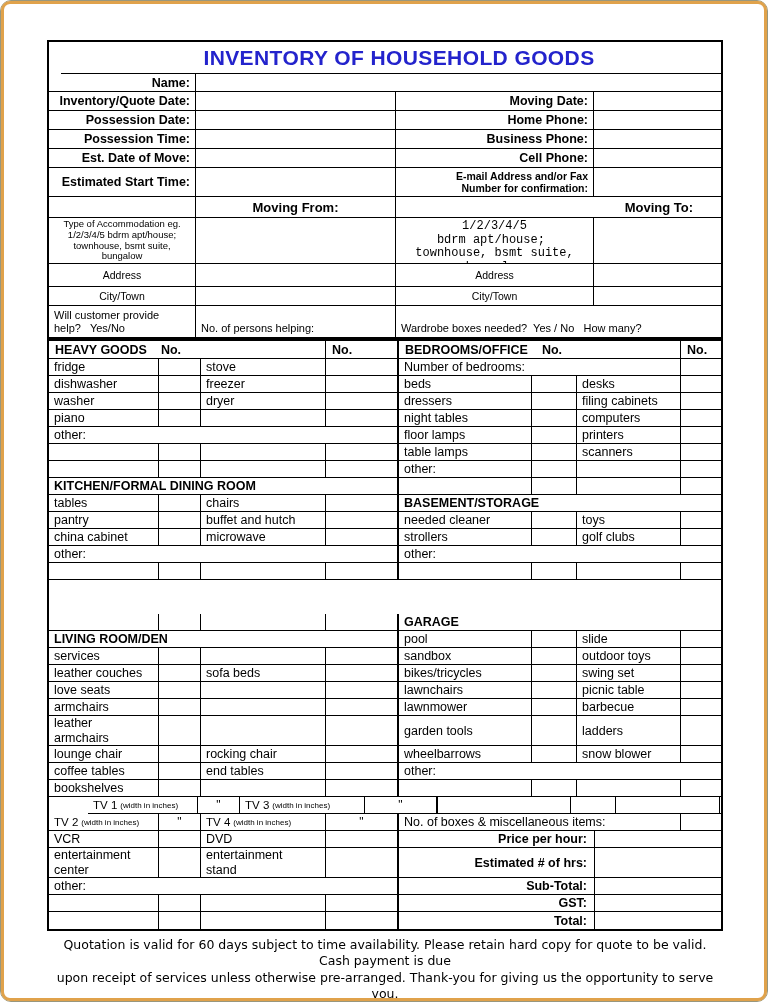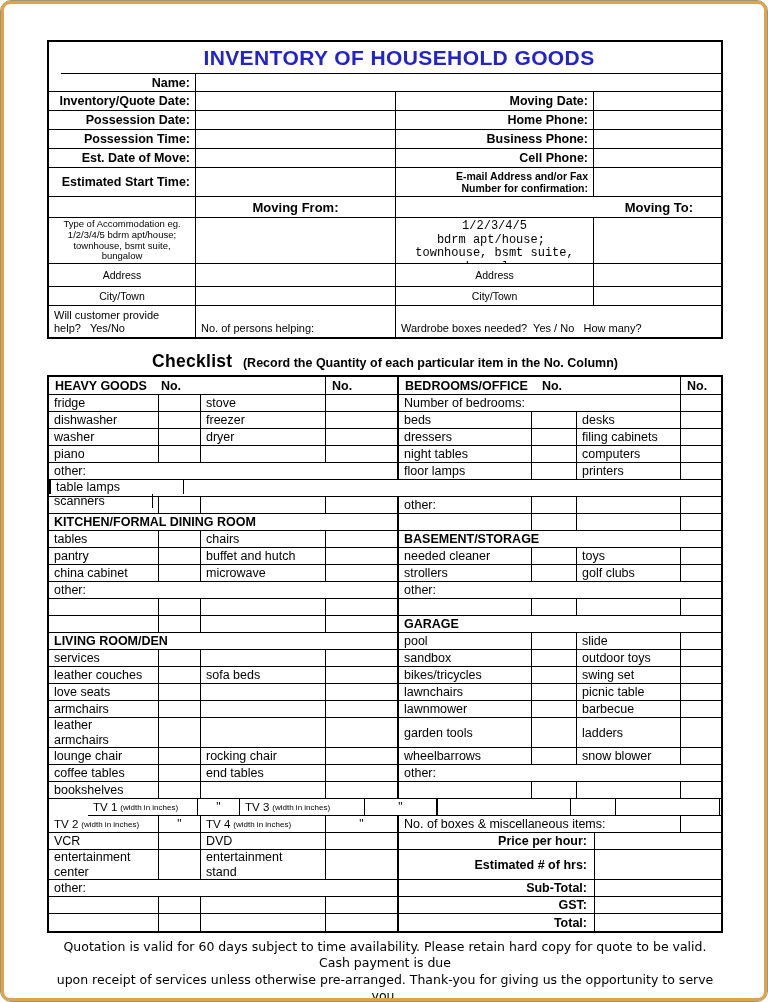--- a/index.html
+++ b/index.html
@@ -163,24 +163,20 @@
 help?&nbsp;&nbsp; Yes/No</span></div>
         <div class="td reg12 bot" style="width: 200px;">
           <span>No. of persons helping:</span>
         </div>
         <div class="td reg12 bot" style="width: 329px;">
           <span>Wardrobe boxes needed?&nbsp; Yes / No&nbsp;&nbsp; How many?</span>
         </div>
       </div>
     </div>
 
-  <div class="chk-head">
-    <span class="chk-title">Checklist</span>
-    <span class="chk-note">(Record the Quantity of each particular item in the No. Column)</span>
-  </div>
 
   <div class="tbl" id="checklist">
       <div class="tr" style="height: 18px;">
         <div class="td colhdr" style="width: 277px;">
           <span>HEAVY  GOODS</span>
           <span class="t2">No.</span>
         </div>
         <div class="td colhdr noR" style="width: 71px;">
           <span>No.</span>
         </div>
@@ -264,21 +260,21 @@
         </div>
         <div class="td mid" style="width: 135px;">
           <span>floor lamps</span>
         </div>
         <div class="td" style="width: 45px;"></div>
         <div class="td" style="width: 104px;">
           <span>printers</span>
         </div>
         <div class="td" style="width: 44px;"></div>
       </div>
-      <div class="tr" style="height: 17px; flex-direction: column;">
+      <div class="tr" style="height: 17px;">
         <div class="td" style="width: 110px;"></div>
         <div class="td" style="width: 42px;"></div>
         <div class="td" style="width: 125px;"></div>
         <div class="td noR" style="width: 71px;"></div>
         <div class="td mid" style="width: 135px;">
           <span>table lamps</span>
         </div>
         <div class="td" style="width: 45px;"></div>
         <div class="td" style="width: 104px;">
           <span>scanners</span>
@@ -366,21 +362,21 @@
       <div class="tr" style="height: 17px;">
         <div class="td" style="width: 110px;"></div>
         <div class="td" style="width: 42px;"></div>
         <div class="td" style="width: 125px;"></div>
         <div class="td noR" style="width: 71px;"></div>
         <div class="td mid" style="width: 135px;"></div>
         <div class="td" style="width: 45px;"></div>
         <div class="td" style="width: 104px;"></div>
         <div class="td" style="width: 44px;"></div>
       </div>
-      <div class="tr" style="height: 17px;">
+      <div class="tr" style="height: 17px; margin-top: 34px;">
         <div class="td" style="width: 110px;"></div>
         <div class="td" style="width: 42px;"></div>
         <div class="td" style="width: 125px;"></div>
         <div class="td noR" style="width: 71px;"></div>
         <div class="td bold mid" style="width: 328px;">
           <span>GARAGE</span>
         </div>
       </div>
       <div class="tr" style="height: 17px;">
         <div class="td bold noR" style="width: 348px;">

